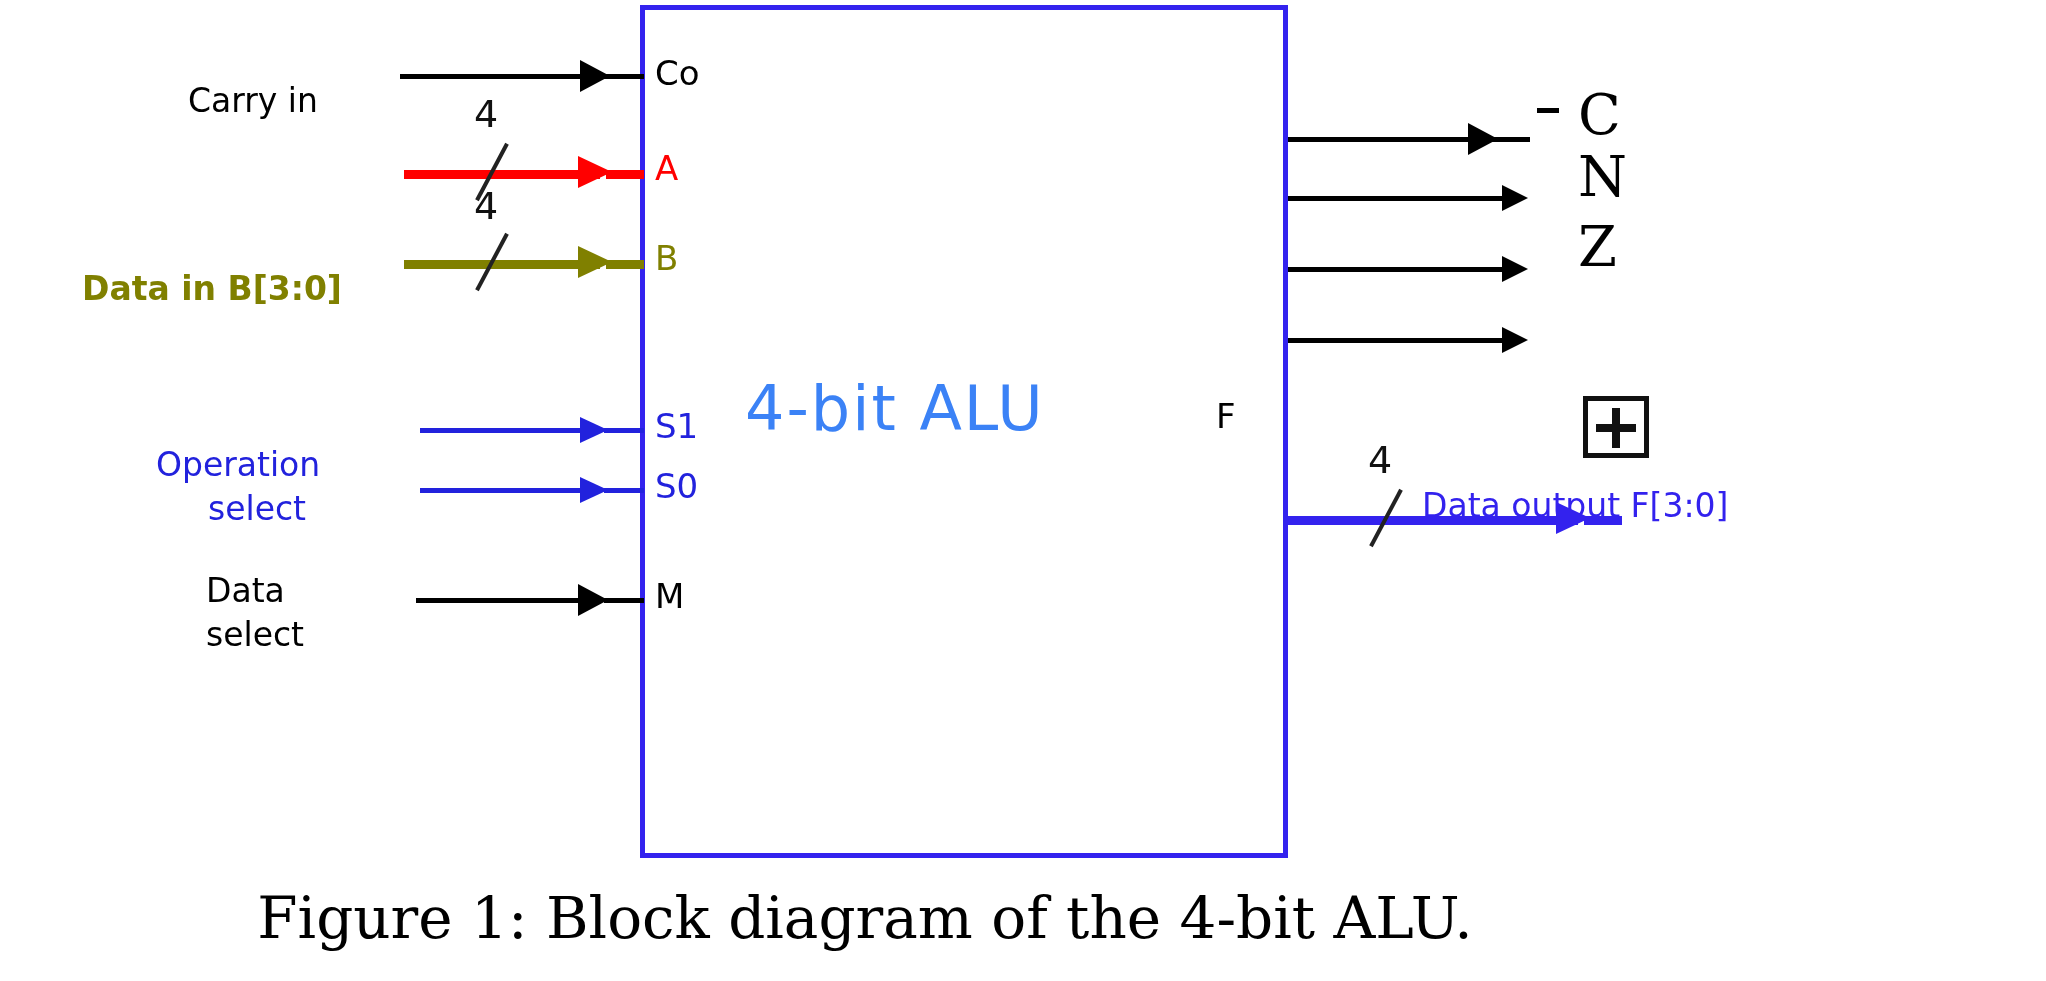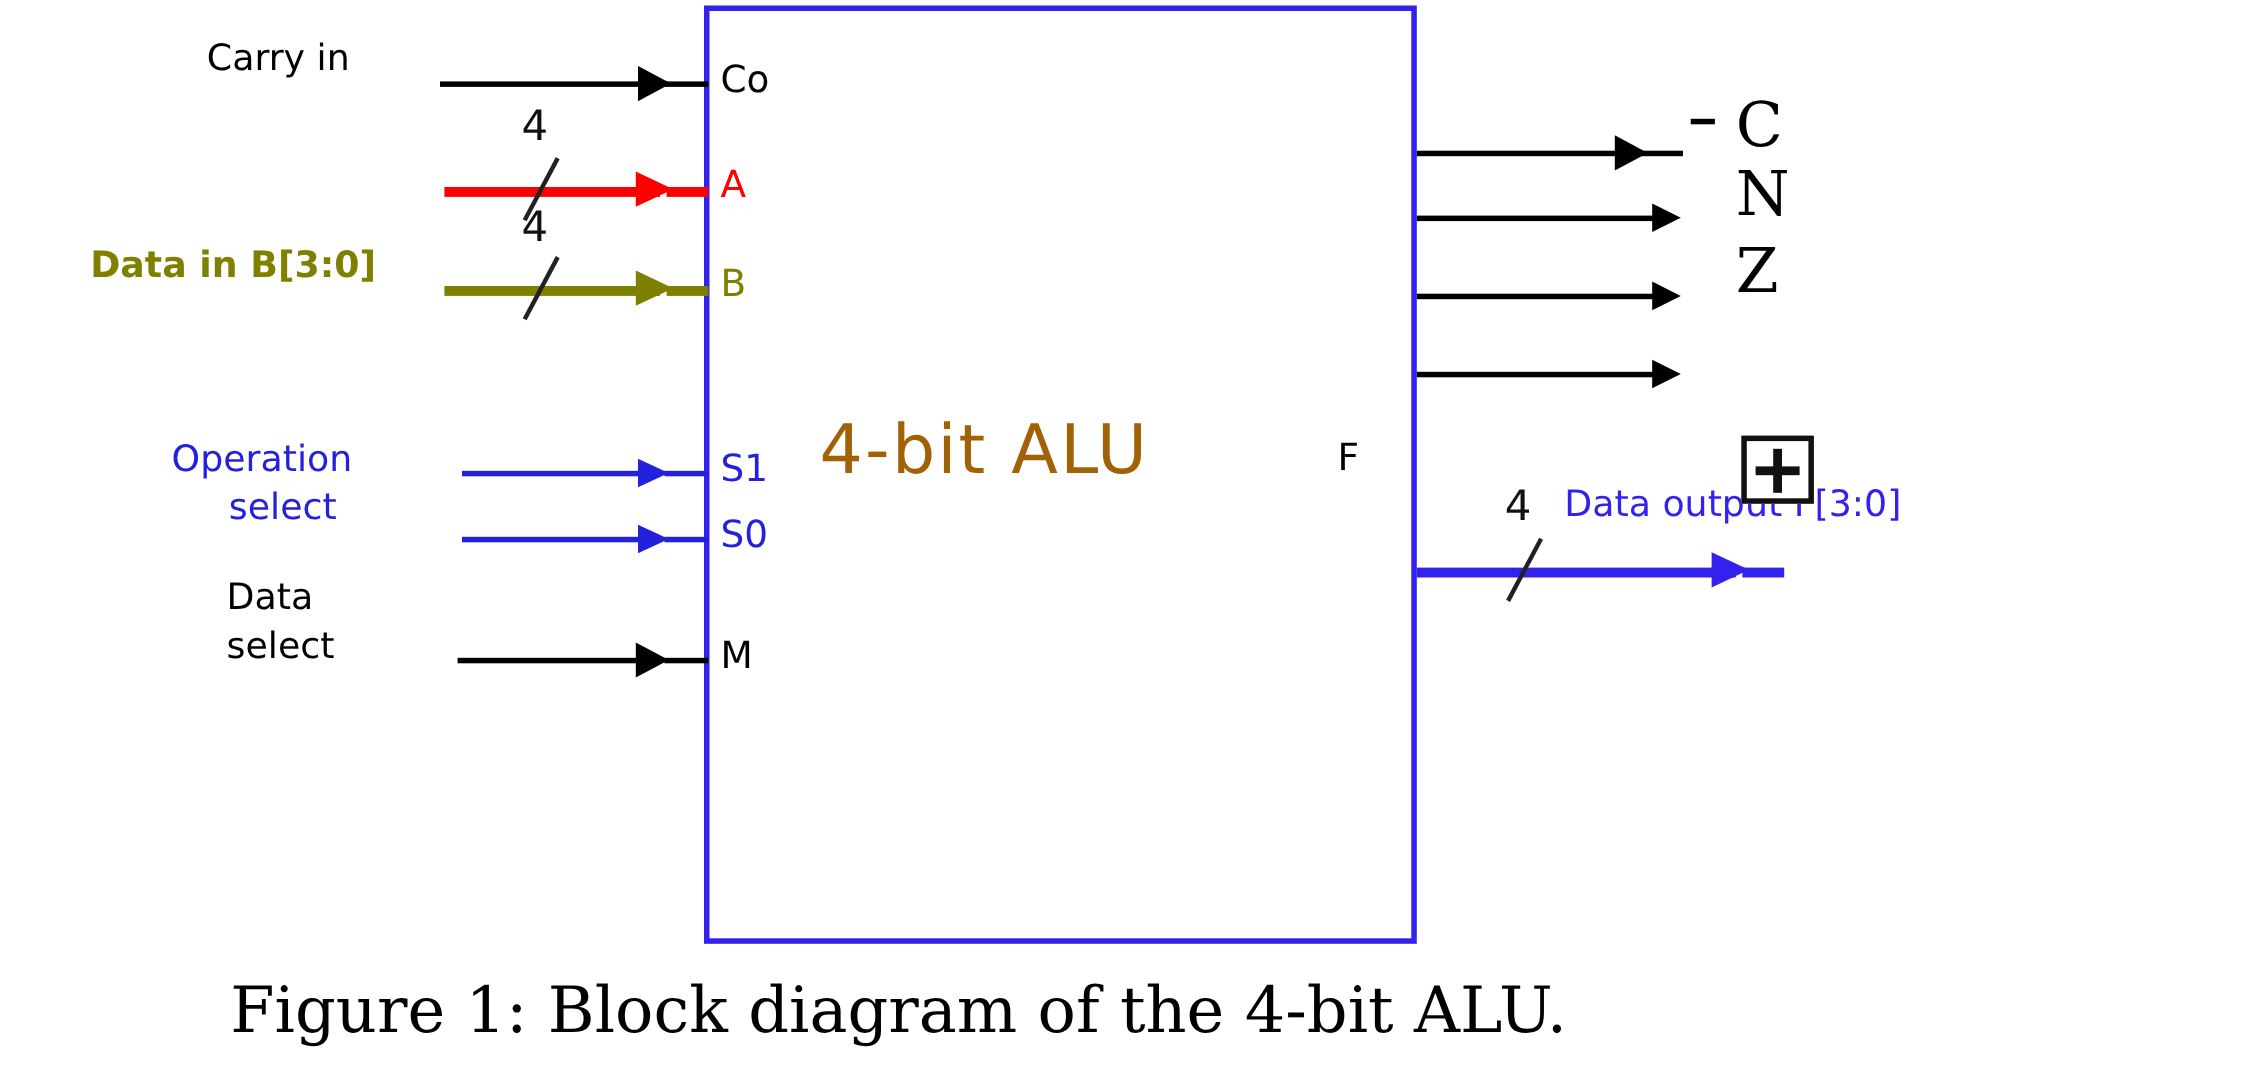--- a/index.html
+++ b/index.html
@@ -13,29 +13,29 @@
   #alu-box{
     left:640px; top:5px; width:648px; height:853px;
     border:5px solid var(--blue,#3322EE);
     box-sizing:border-box;
     background:#ffffff;
   }
   #alu-title{
     left:745px; top:372px; width:440px;
     font-family:"DejaVu Sans",sans-serif;
     font-size:62px; font-weight:400; letter-spacing:2px;
-    color:#a16207; white-space:nowrap;
+    color:#3b82f6; white-space:nowrap;
   }
 
   
   .lbl{
     font-family:"DejaVu Sans",sans-serif;
     font-size:30px; white-space:nowrap; line-height:1.28;
   }
-  .lbl.big{font-size:33px;}
+  .lbl.big{font-size:33px;margin-top:48px;}
   .port{
     font-family:"DejaVu Sans",sans-serif;
     font-size:34px; white-space:nowrap; font-weight:400;
   }
   .serif-out{
     font-family:"DejaVu Serif",serif;
     font-size:56px; color:#000; white-space:nowrap;
   }
 
   
@@ -62,21 +62,21 @@
   #plus-box{
     left:1583px;top:396px;width:66px;height:62px;
     border:5px solid #111;box-sizing:border-box;background:#fff;
   }
   #plus-box .hbar{position:absolute;left:8px;top:23px;width:40px;height:8px;background:#111;}
   #plus-box .vbar{position:absolute;left:24px;top:7px;width:8px;height:40px;background:#111;}
 
   #caption{
     left:0;top:884px;width:1634px;text-align:center;
     font-family:"DejaVu Serif",serif;
-    font-size:58px;color:#000;
+    font-size:58px;color:#000;padding-left:48px;
   }
 </style>
 </head>
 <body>
 
 <div id="stage">
 
   <div class="abs" id="alu-box"></div>
   <div class="abs" id="alu-title">4-bit ALU</div>
 

